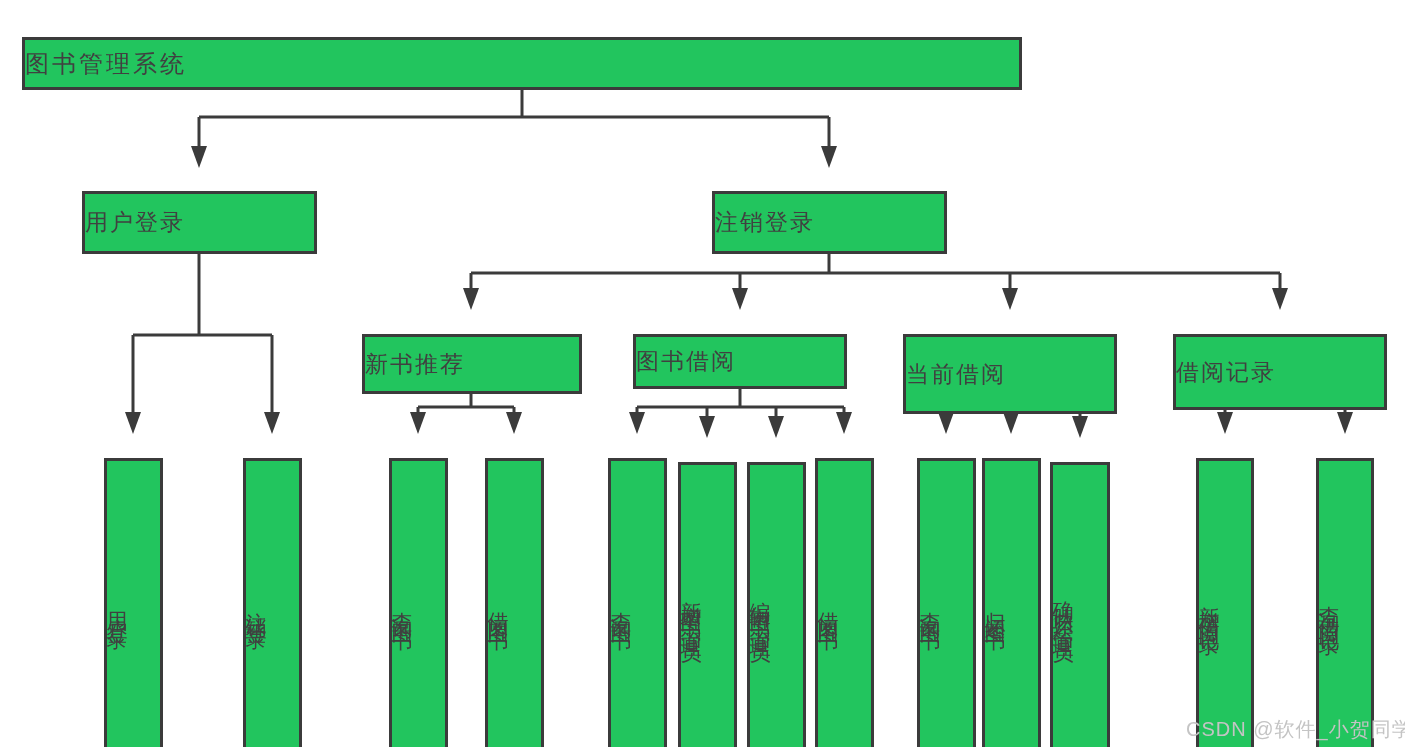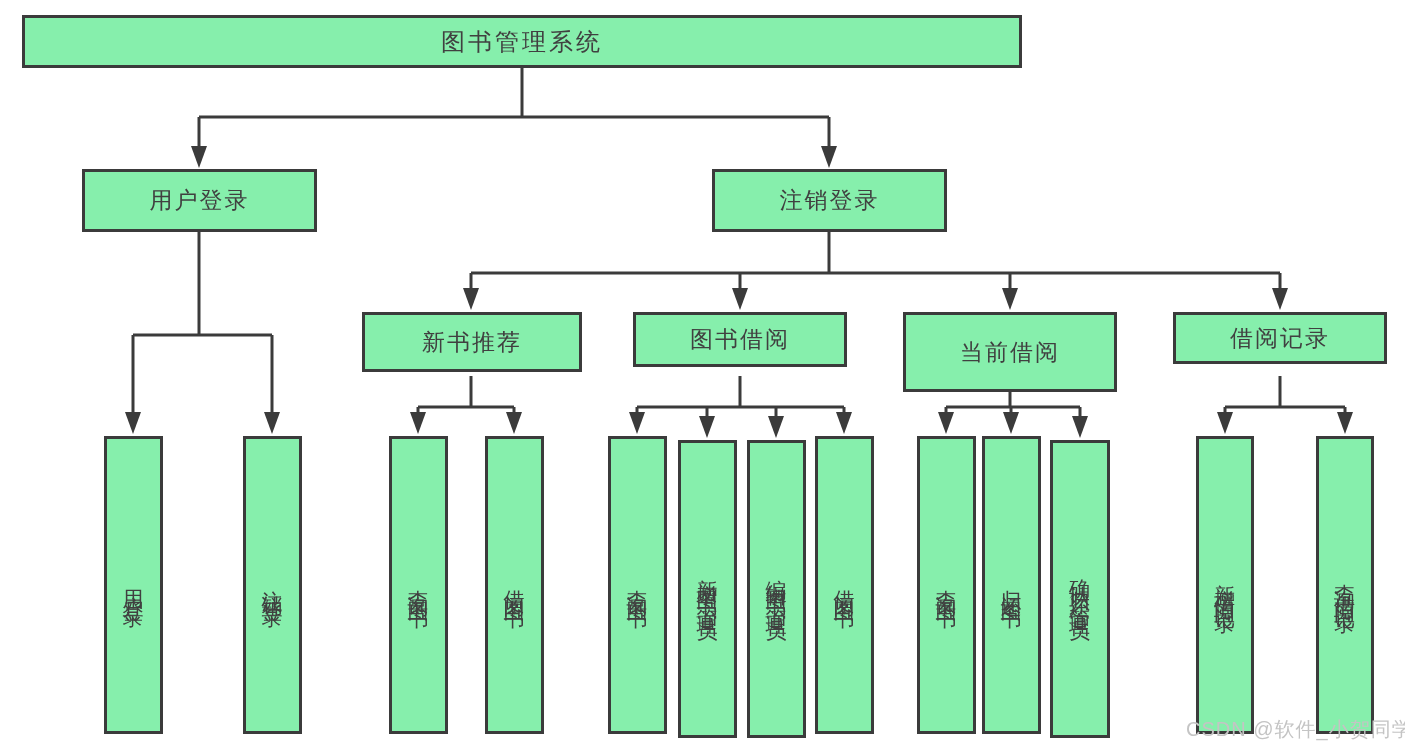--- a/index.html
+++ b/index.html
@@ -16,25 +16,26 @@
   }
   #wires {
     position: absolute;
     left: 0; top: 0;
     z-index: 1;
   }
   .box {
     position: absolute;
     box-sizing: border-box;
     border: 3px solid #3b3b3b;
-    background: #86efac;
+    background: #22c55e;
     display: flex;
     align-items: center;
-    justify-content: center;
+    justify-content: flex-start;
     z-index: 2;
+    margin-top: 22px;
   }
   .hlabel {
     color: #404040;
     font-size: 23px;
     letter-spacing: 2px;
     white-space: nowrap;
   }
   .root-label {
     font-size: 24px;
     letter-spacing: 3px;
@@ -150,21 +151,21 @@
 
   <div class="box" style="left:362px; top:312px; width:220px; height:60px">
     <span class="hlabel">新书推荐</span>
   </div>
   <div class="box" style="left:633px; top:312px; width:214px; height:55px">
     <span class="hlabel">图书借阅</span>
   </div>
   <div class="box" style="left:903px; top:312px; width:214px; height:80px">
     <span class="hlabel">当前借阅</span>
   </div>
-  <div class="box" style="left:1173px; top:312px; width:214px; height:52px">
+  <div class="box" style="left:1173px; top:312px; width:214px; height:76px">
     <span class="hlabel">借阅记录</span>
   </div>
 
   <div class="box" style="left:104px; top:436px; width:59px; height:298px">
     <span class="vlabel">用户登录</span>
   </div>
   <div class="box" style="left:243px; top:436px; width:59px; height:298px">
     <span class="vlabel">注销登录</span>
   </div>
 

